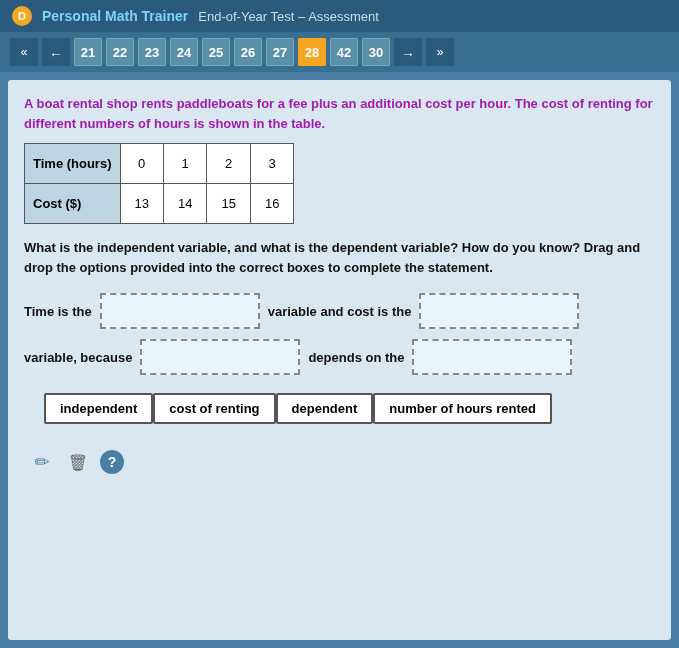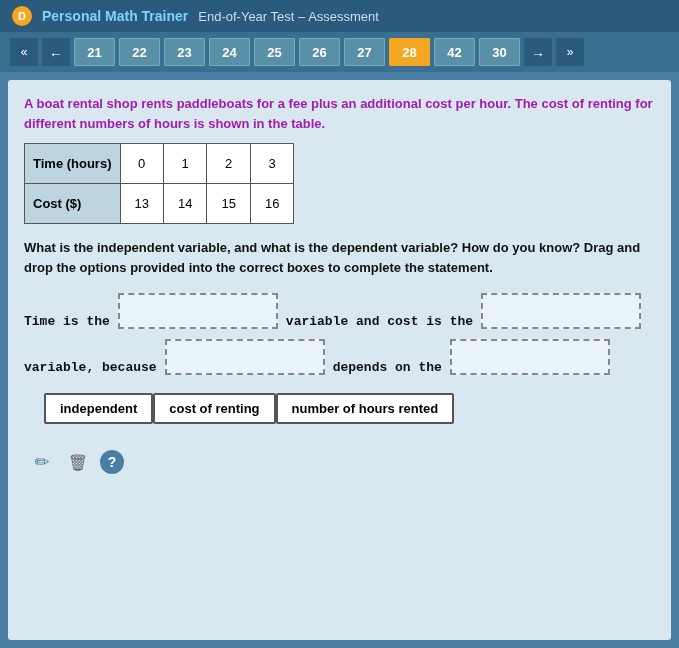--- a/index.html
+++ b/index.html
@@ -67,21 +67,21 @@
     }
 
     .nav-btn.arrow-double {
       font-size: 12px;
     }
 
     .page-num {
       background: #5a8fa8;
       border: 1px solid #7ab;
       color: white;
-      width: 41px;
+      width: 28px;
       height: 28px;
       display: flex;
       align-items: center;
       justify-content: center;
       font-size: 13px;
       font-weight: bold;
       cursor: pointer;
       border-radius: 1px;
     }
 
@@ -134,25 +134,24 @@
       line-height: 1.5;
       margin-bottom: 16px;
     }
 
     .statement-area {
       margin-bottom: 14px;
     }
 
     .statement-row {
       display: flex;
-      align-items: flex-end;
+      align-items: center;
       margin-bottom: 10px;
       flex-wrap: wrap;
       gap: 4px;
-      font-family: Liberation Mono, monospace;
     }
 
     .static-text {
       font-size: 13px;
       font-weight: bold;
       color: #111;
     }
 
     .drop-box {
       border: 2px dashed #888;
@@ -289,20 +288,21 @@
       <span class="static-text">variable, because</span>
       <div class="drop-box"></div>
       <span class="static-text">depends on the</span>
       <div class="drop-box"></div>
     </div>
   </div>
 
   <div class="drag-options">
     <div class="drag-item">independent</div>
     <div class="drag-item">cost of renting</div>
+    <div class="drag-item">dependent</div>
     <br>
     <div class="drag-item">number of hours rented</div>
   </div>
 
   <div class="bottom-tools">
     <button class="tool-btn">
       <span class="pencil-icon">✏</span>
     </button>
     <button class="tool-btn">
       <span class="trash-icon">🗑</span>

